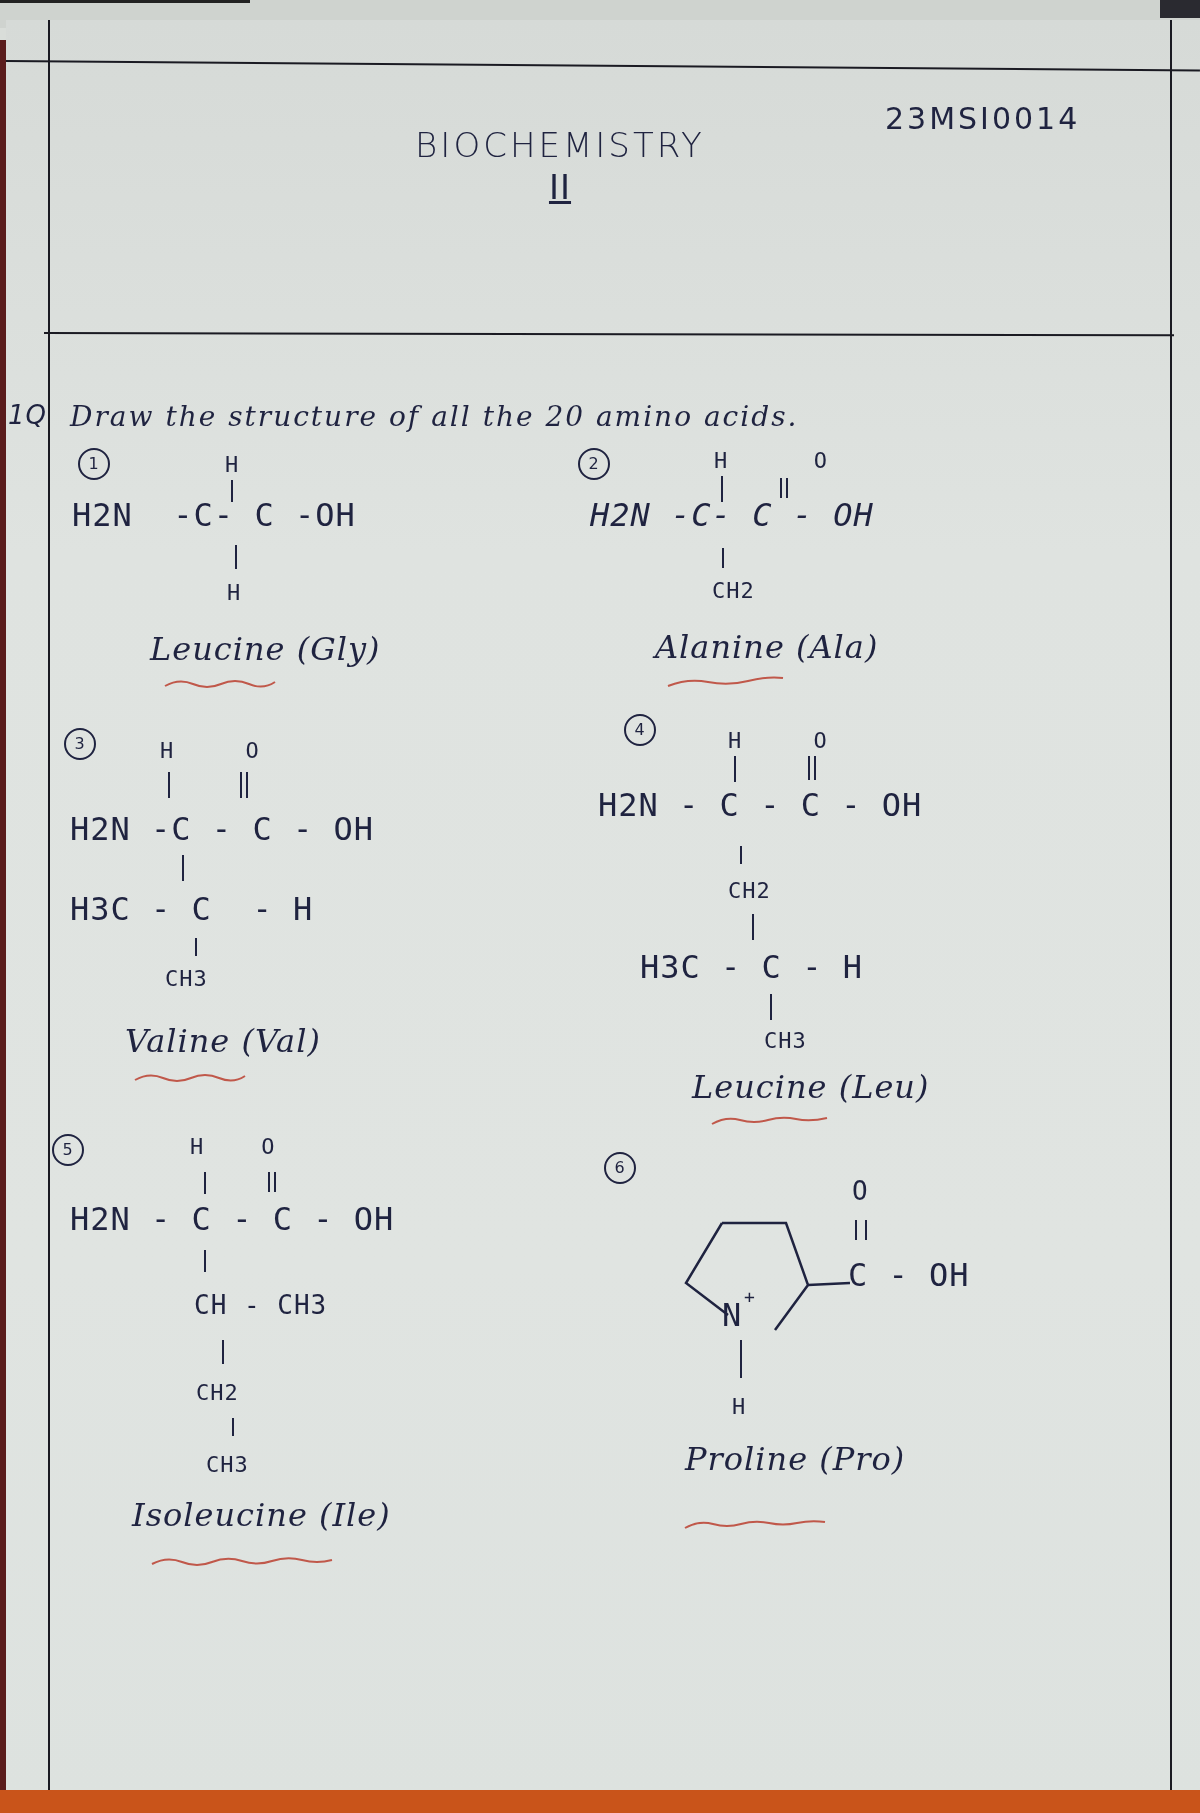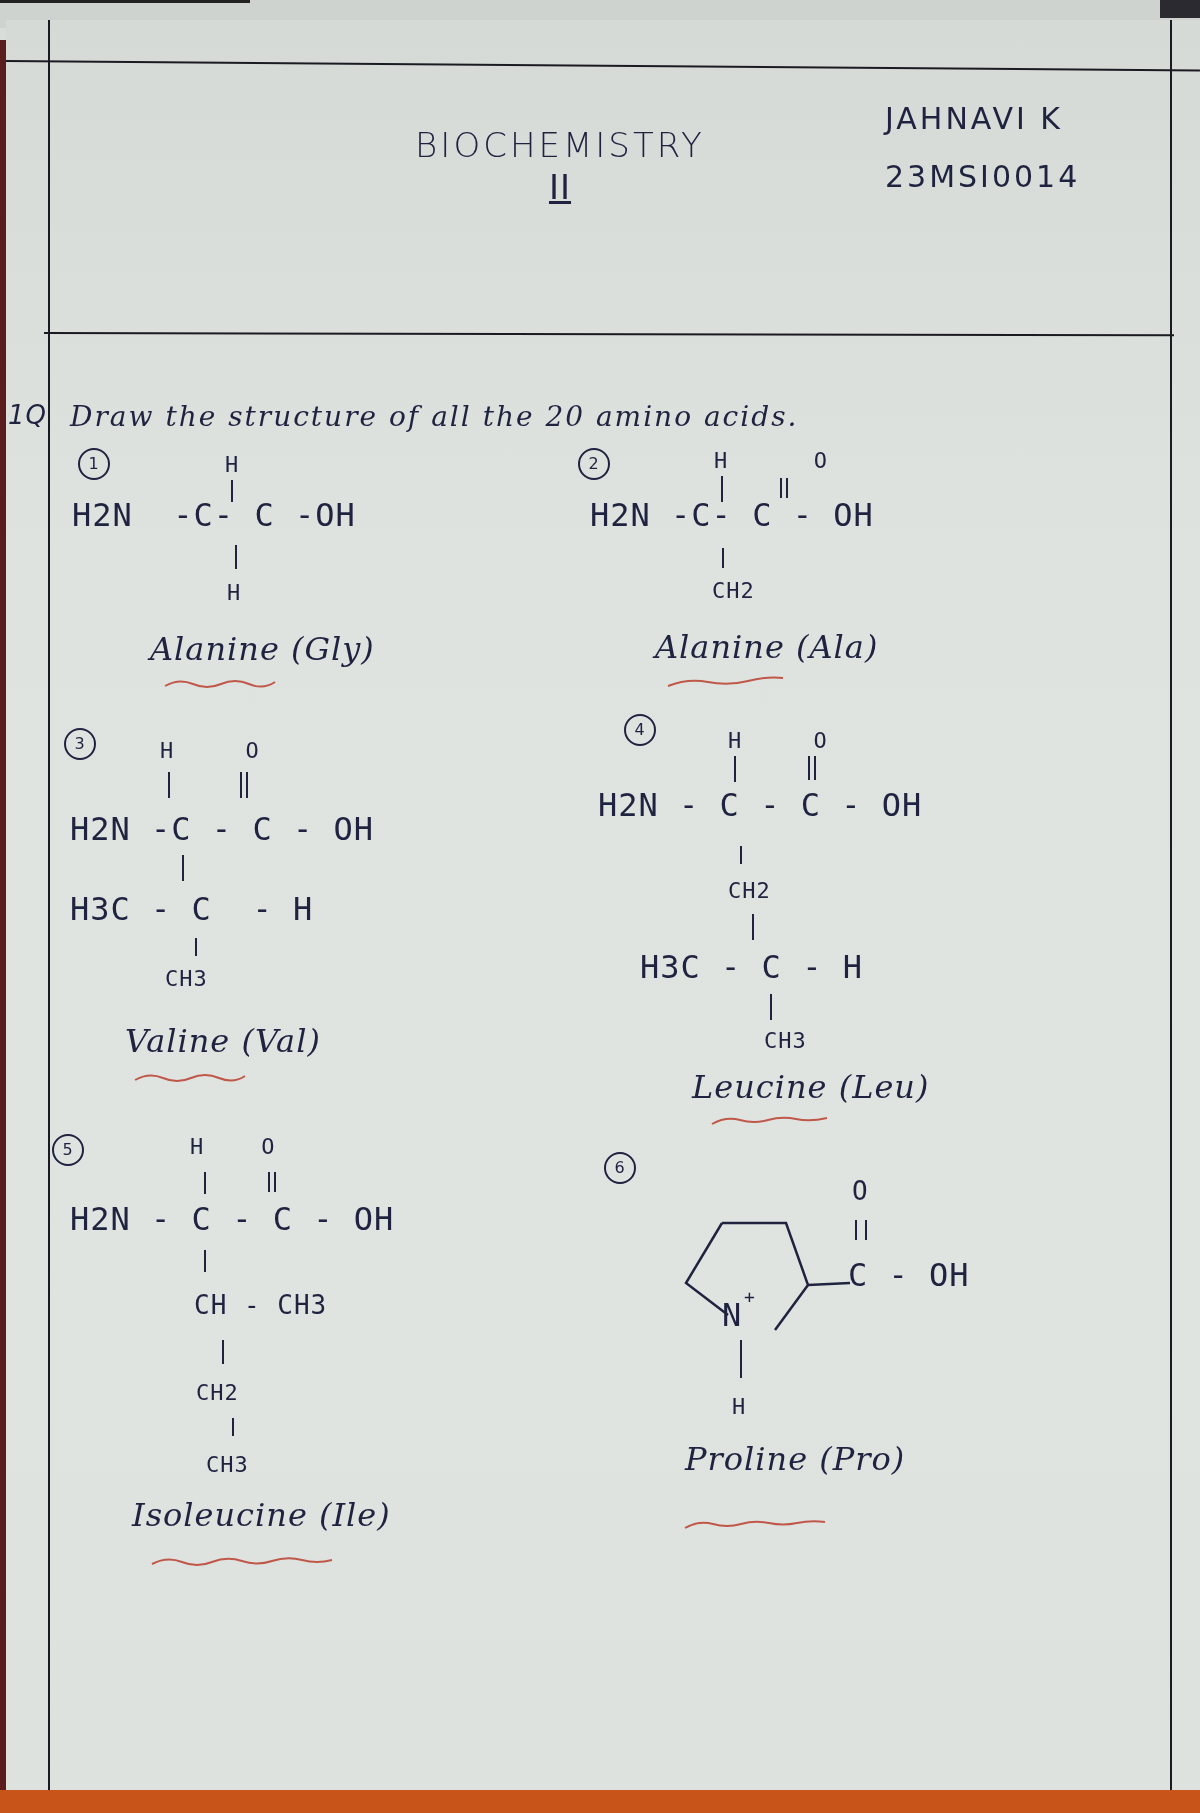--- a/index.html
+++ b/index.html
@@ -64,47 +64,46 @@
 <div class="right-line"></div>
 <div class="hline top"></div>
 <div class="hline header"></div>
 <div class="floor"></div>
 
 <div class="title-block hand">
   <div class="title-line1">BIOCHEMISTRY</div>
   <div class="title-line3">II</div>
 </div>
 <div class="student hand">
-  <div>JAHNAVI K</div>
   <div>23MSI0014</div>
 </div>
 
 <div class="q-num hand">1Q</div>
 <div class="q-text hand">Draw the structure of all the 20 amino acids.</div>
 
 <div class="aa" style="left:0;top:0;">
   <div class="circ hand" style="left:78px;top:448px;">1</div>
   <div class="chem-sm hand" style="left:225px;top:452px;">H</div>
   <div class="bond-v" style="left:231px;top:480px;height:22px;"></div>
   <div class="chem hand" style="left:72px;top:496px;">H2N  -C- C -OH</div>
   <div class="bond-v" style="left:235px;top:545px;height:24px;"></div>
   <div class="chem-sm hand" style="left:227px;top:580px;">H</div>
-  <div class="name hand" style="left:150px;top:630px;">Alanine (Gly)</div>
+  <div class="name hand" style="left:150px;top:630px;">Leucine (Gly)</div>
   <svg class="squiggle" style="left:165px;top:678px;" width="110" height="12">
       <path d="M0 8 Q14 0 28 6 T56 6 T84 6 T110 4" stroke="#c0584a" stroke-width="2" fill="none"></path>
     </svg>
 </div>
 
 <div class="aa" style="left:0;top:0;">
   <div class="circ hand" style="left:578px;top:448px;">2</div>
   <div class="chem-sm hand" style="left:714px;top:448px;">H      O</div>
   <div class="bond-v" style="left:721px;top:476px;height:26px;"></div>
   <div class="bond-v" style="left:780px;top:478px;height:20px;"></div>
   <div class="bond-v" style="left:786px;top:478px;height:20px;"></div>
-  <div class="chem hand" style="left:590px;top:496px;">H2N -C- C - OH</div>
+  <div class="chem hand" style="left:590px;top:496px;font-style:italic;">H2N -C- C - OH</div>
   <div class="bond-v" style="left:722px;top:548px;height:20px;"></div>
   <div class="chem-sm hand" style="left:712px;top:578px;">CH2</div>
   <div class="name hand" style="left:655px;top:628px;">Alanine (Ala)</div>
   <svg class="squiggle" style="left:668px;top:676px;" width="115" height="12">
       <path d="M0 10 Q20 2 40 6 T80 5 T115 2" stroke="#c0584a" stroke-width="2" fill="none"></path>
     </svg>
 </div>
 
 <div class="aa" style="left:0;top:0;">
   <div class="circ hand" style="left:64px;top:728px;">3</div>

